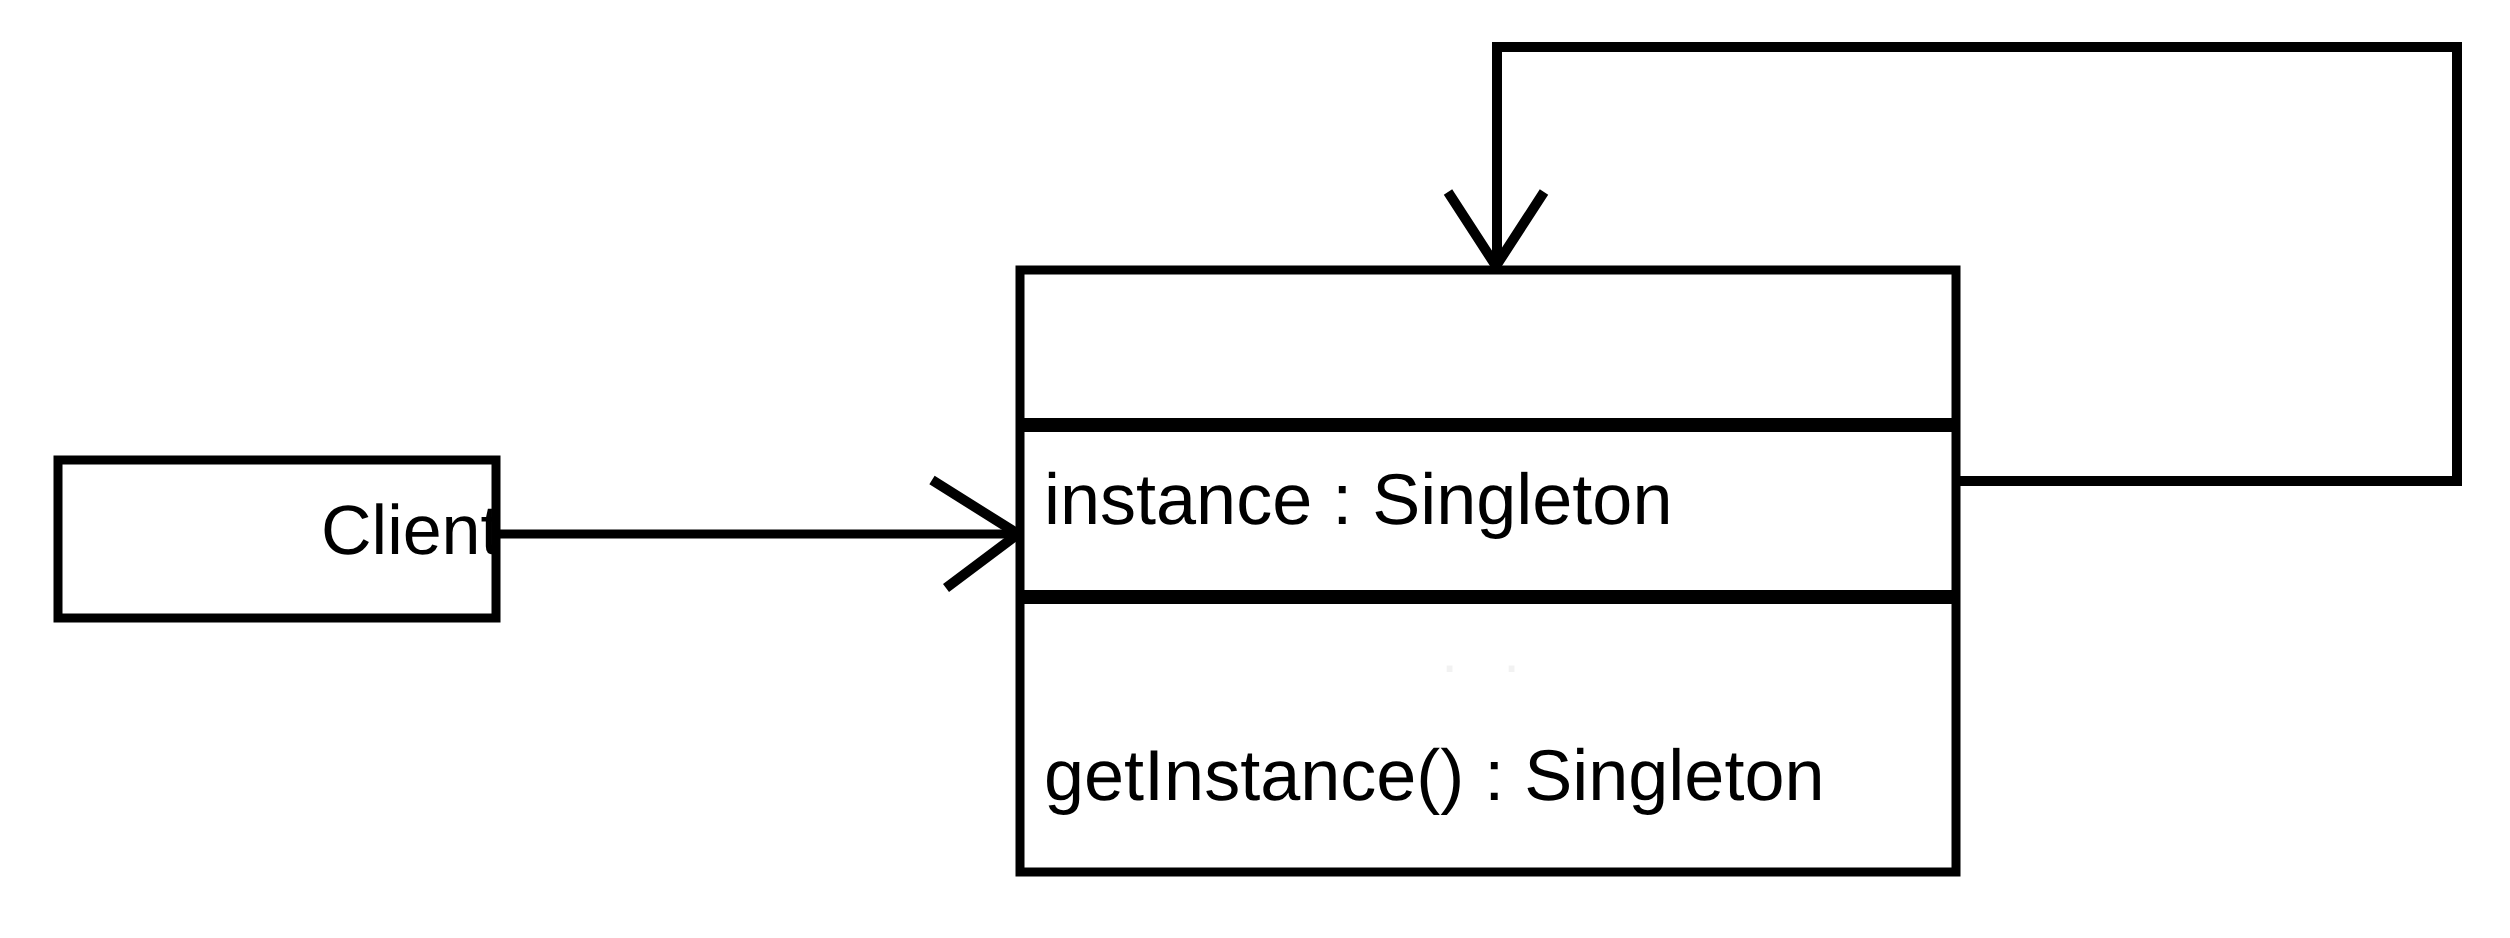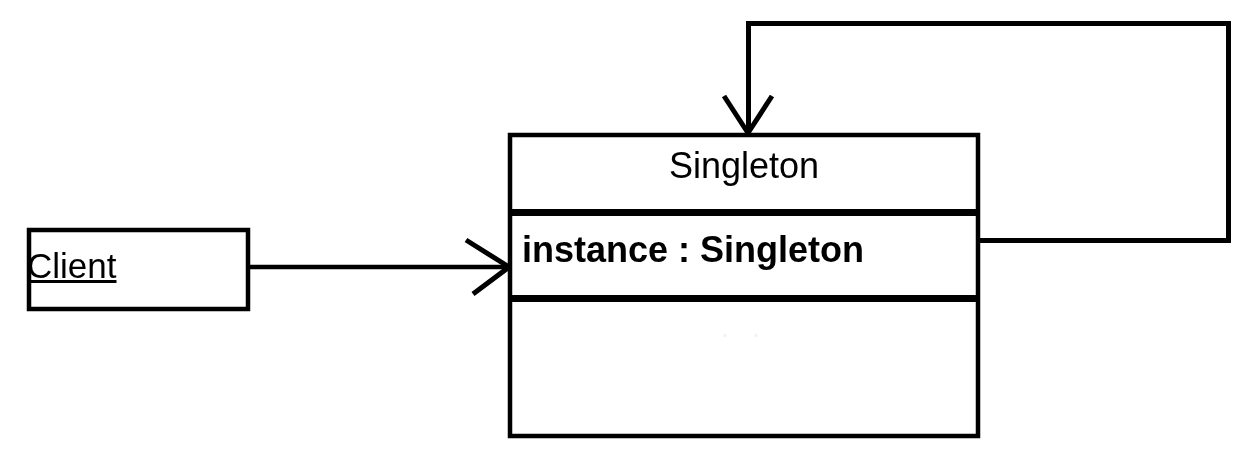--- a/index.html
+++ b/index.html
@@ -26,36 +26,34 @@
     position: absolute;
     color: #000000;
     font-family: "Liberation Sans", sans-serif;
     white-space: pre;
     line-height: 1;
   }
   #client-label {
     left: 27px;
     top: 248px;
     width: 223px;
-    text-align: left;
+    text-align: right;
     font-size: 35px;
-    text-decoration: underline;
   }
   #singleton-title {
     left: 508px;
     top: 148px;
     width: 472px;
     text-align: center;
     font-size: 36px;
   }
   #singleton-attribute-0 {
     left: 522px;
     top: 232px;
     font-size: 36px;
-    font-weight: bold;
   }
   #singleton-method-0 {
     left: 522px;
     top: 313px;
     font-size: 36px;
   }
   #singleton-method-1 {
     left: 522px;
     top: 370px;
     font-size: 36px;
@@ -89,21 +87,21 @@
 
     <path d="M 466 240 L 509 267 M 473 294 L 509 267" fill="none" stroke="#000000" stroke-width="5" stroke-linecap="butt"></path>
 
     <path d="M 980 240.5 L 1228.5 240.5 L 1228.5 23.5 L 748.5 23.5 L 748.5 133" fill="none" stroke="#000000" stroke-width="5" stroke-linejoin="miter"></path>
 
     <path d="M 724 96 L 748 133 M 772 96 L 748 133" fill="none" stroke="#000000" stroke-width="5" stroke-linecap="butt"></path>
   </svg>
 
   <div class="uml-text" id="client-label">Client</div>
 
-  <div class="uml-text" id="singleton-title">Singleton</div>
 
   <div class="uml-text" id="singleton-attribute-0">instance : Singleton</div>
 
 
+  <div class="uml-text" id="singleton-method-1">getInstance() : Singleton</div>
 
   <div class="uml-text" id="erased-artifact">  .  .</div>
 
 </div>
 
 </body></html>

